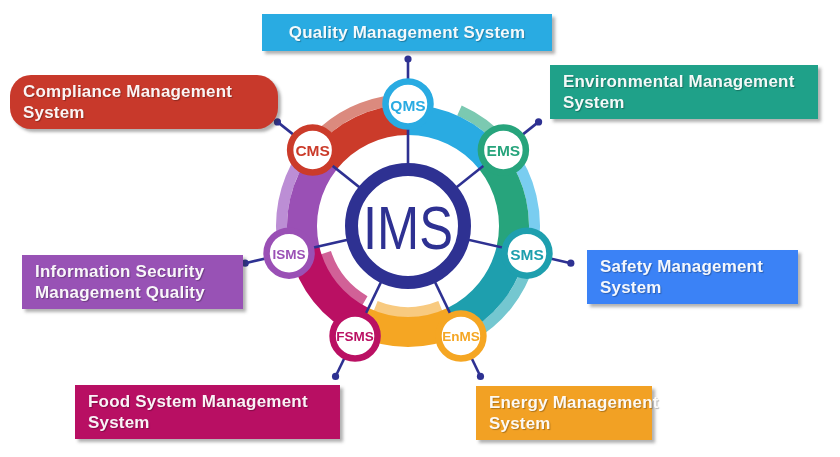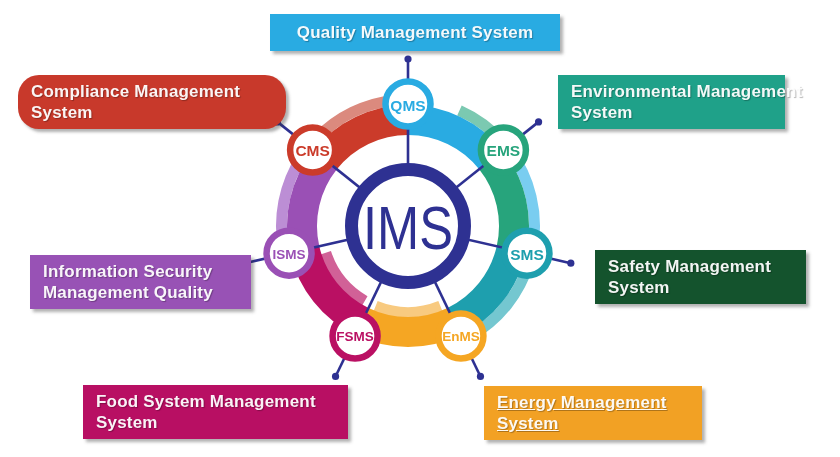--- a/index.html
+++ b/index.html
@@ -15,27 +15,26 @@
     position:absolute;
     box-sizing:border-box;
     padding:6px 13px;
     color:rgba(255,255,255,.95);
     font-weight:700;
     font-size:17px;
     line-height:21px;
     letter-spacing:.2px;
     box-shadow:3px 3px 3px rgba(50,50,50,.38);
     text-shadow:1px 1px 1px rgba(0,0,0,.28);
-    margin-left:8px;
   }
   .label-line{display:block;white-space:nowrap;}
   .box-qms  {left:262px; top:14px;  width:290px; text-align:center; padding-top:8px; padding-bottom:8px;}
-  .box-ems  {left:550px; top:75px;  width:227px;}
+  .box-ems  {left:550px; top:65px;  width:268px;}
   .box-sms  {left:587px; top:250px; width:211px;}
-  .box-enms {left:476px; top:386px; width:218px;text-decoration:underline;}
+  .box-enms {left:476px; top:386px; width:176px;}
   .box-fsms {left:75px;  top:385px; width:265px;}
   .box-isms {left:22px;  top:255px; width:221px;}
   .box-cms  {left:10px;  top:75px;  width:268px;border-radius:21px;}
 </style>
 </head>
 <body>
 
 <div class="stage">
 
   <svg id="ring-svg" viewBox="0 0 840 457">
@@ -88,21 +87,21 @@
   <div class="label-box box-qms" style="background-color: rgb(41, 171, 226);">
     <span class="label-line">Quality Management System</span>
     <span class="label-line"></span>
   </div>
 
   <div class="label-box box-ems" style="background-color: rgb(31, 161, 137);">
     <span class="label-line">Environmental Management</span>
     <span class="label-line">System</span>
   </div>
 
-  <div class="label-box box-sms" style="background-color: #14532d;">
+  <div class="label-box box-sms" style="background-color: #3b82f6;">
     <span class="label-line">Safety Management</span>
     <span class="label-line">System</span>
   </div>
 
   <div class="label-box box-enms" style="background-color: rgb(242, 161, 36);">
     <span class="label-line">Energy Management</span>
     <span class="label-line">System</span>
   </div>
 
   <div class="label-box box-fsms" style="background-color: rgb(184, 15, 99);">

